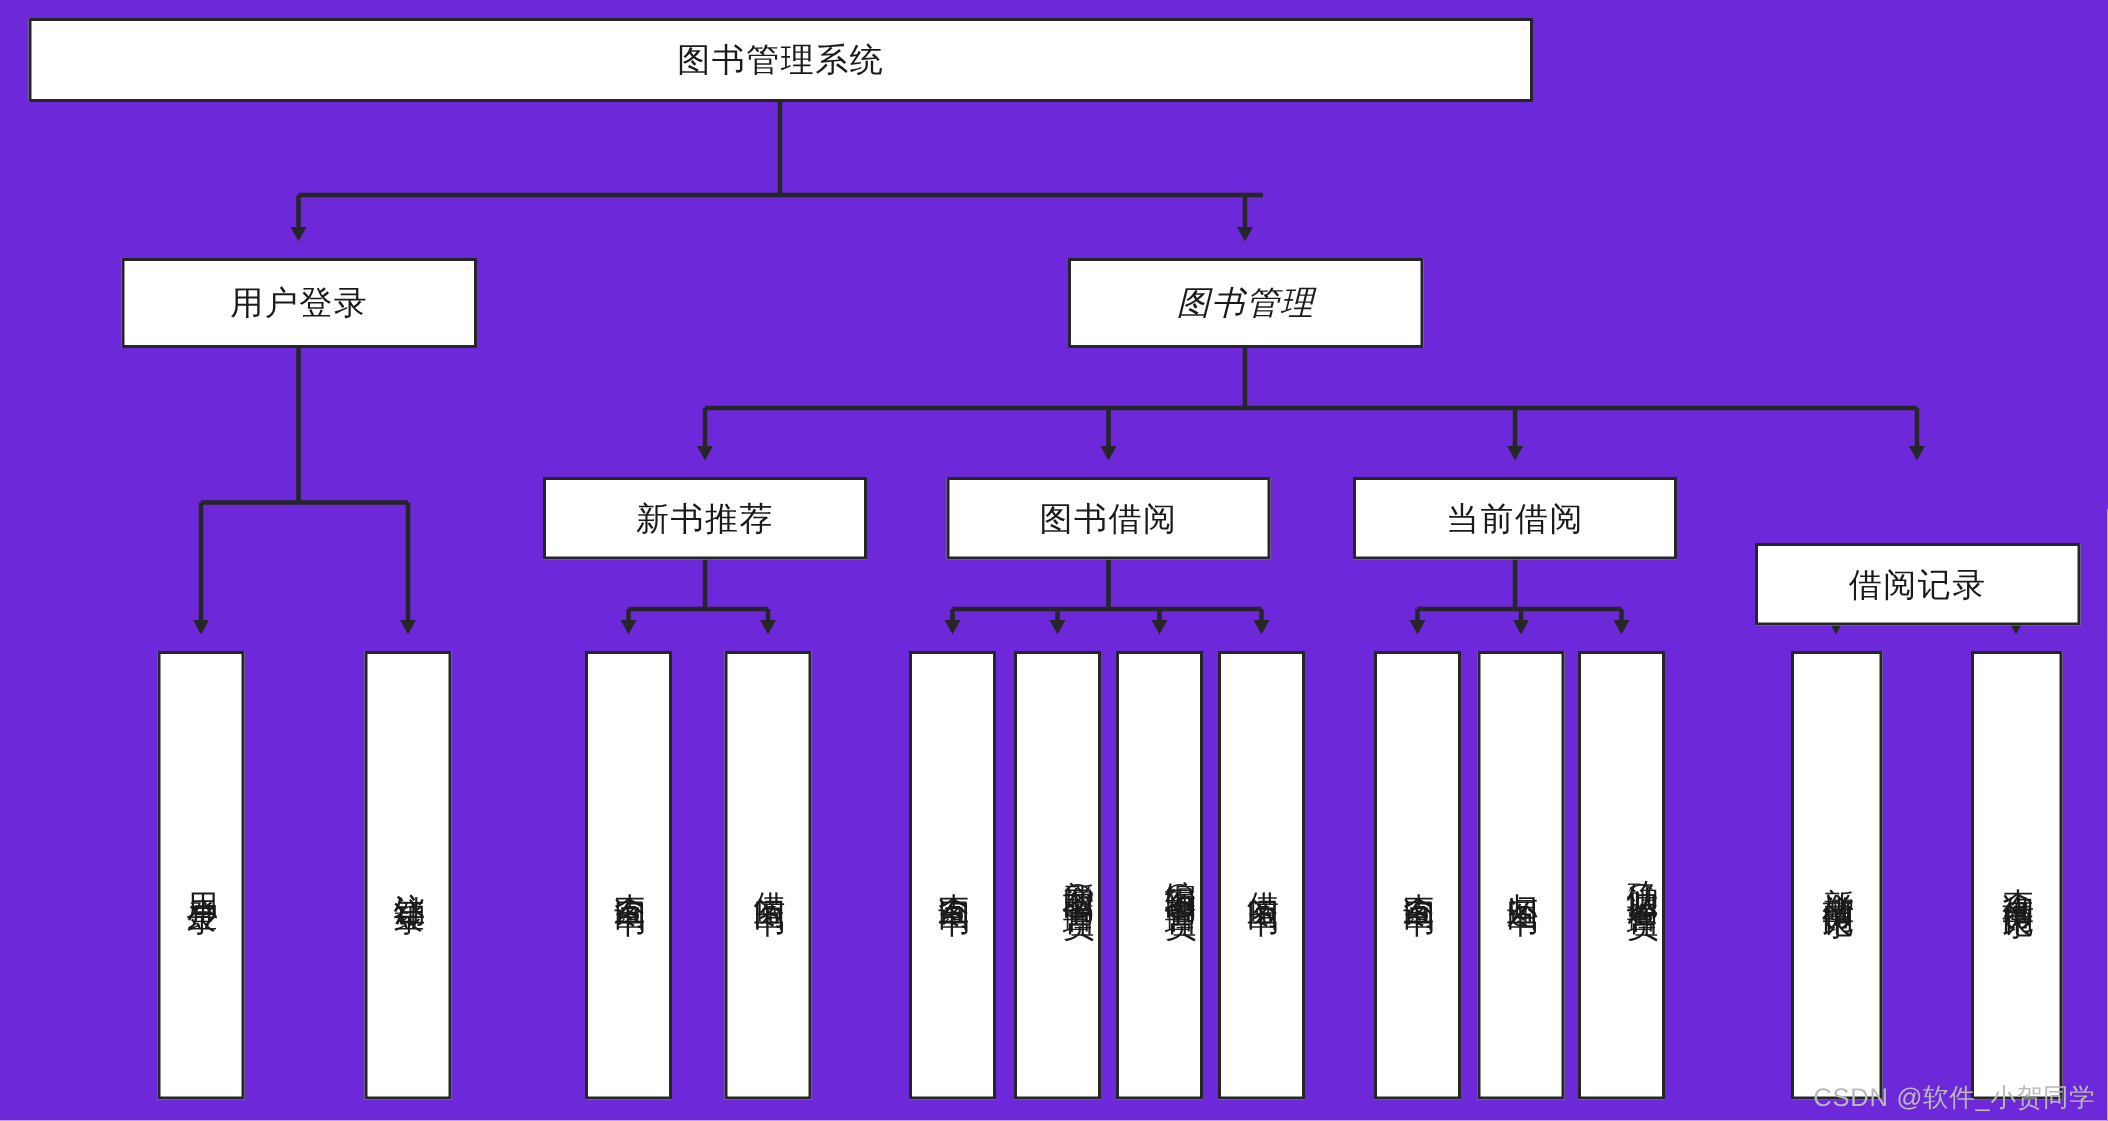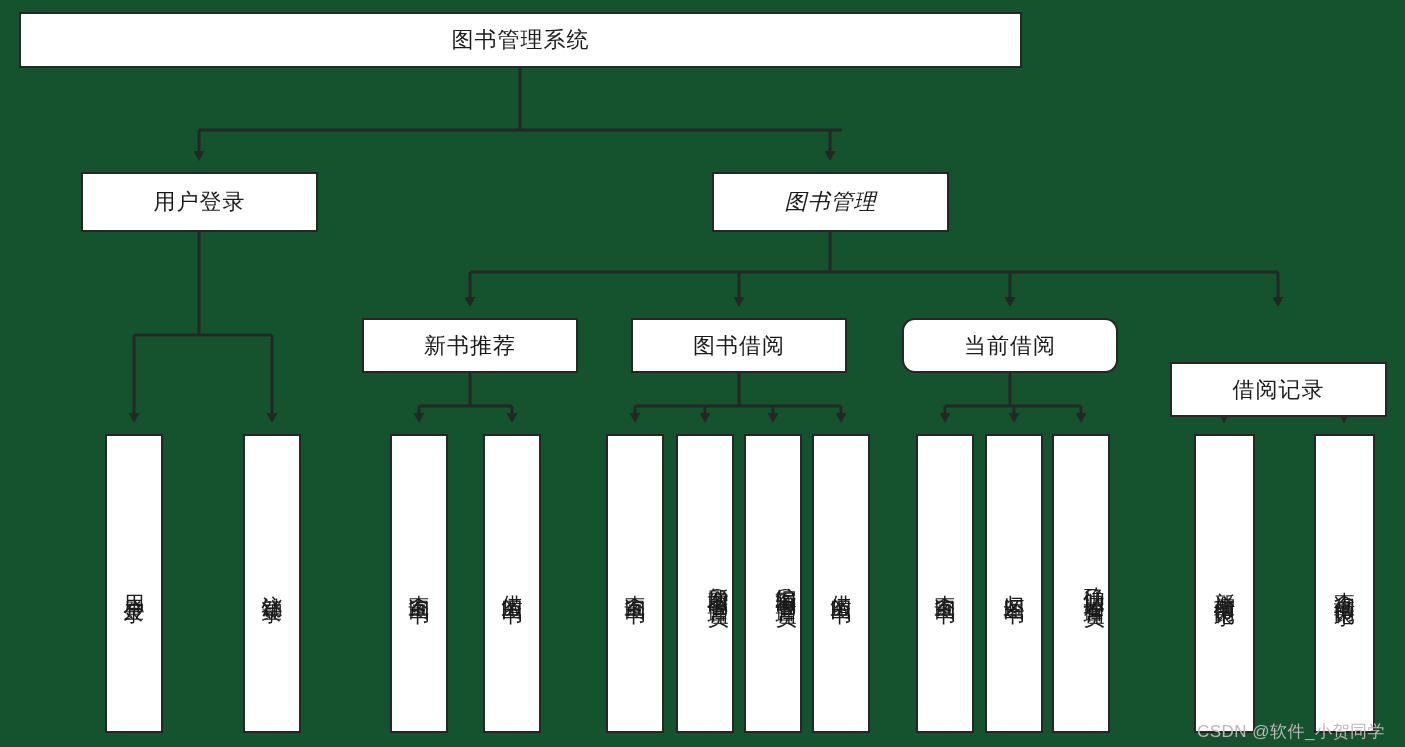--- a/index.html
+++ b/index.html
@@ -7,21 +7,21 @@
     padding: 0;
     background: #ffffff;
   }
   body {
     font-family: "Liberation Sans", "DejaVu Sans", sans-serif;
   }
   #canvas {
     position: relative;
     width: 1405px;
     height: 747px;
-    background: #14532d;
+    background: #6d28d9;
     overflow: hidden;
   }
   svg#wires {
     position: absolute;
     left: 0;
     top: 0;
     width: 1405px;
     height: 747px;
   }
   .node {
@@ -49,21 +49,21 @@
   .node.vertical.top-align {
     align-items: flex-start;
     justify-content: center;
   }
   .node .label {
     display: block;
     white-space: nowrap;
   }
   #watermark {
     position: absolute;
-    right: 20px;
+    right: 8px;
     bottom: 4px;
     font-size: 17px;
     color: #b9b9b9;
     letter-spacing: 0.5px;
     white-space: nowrap;
     pointer-events: none;
   }
 </style>
 </head>
 <body>
@@ -133,21 +133,21 @@
   </div>
 
   <div class="node horizontal" style="left:362px; top:318px; width:216px; height:55px;">
     <span class="label">新书推荐</span>
   </div>
 
   <div class="node horizontal" style="left:631px; top:318px; width:216px; height:55px;">
     <span class="label">图书借阅</span>
   </div>
 
-  <div class="node horizontal" style="left:902px; top:318px; width:216px; height:55px;border-radius:13px;">
+  <div class="node horizontal" style="left:902px; top:318px; width:216px; height:55px;">
     <span class="label">当前借阅</span>
   </div>
 
   <div class="node horizontal" style="left:1170px; top:318px; width:217px; height:55px;margin-top:44px;">
     <span class="label">借阅记录</span>
   </div>
 
   <div class="node vertical" style="left:105px; top:434px; width:58px; height:299px;">
     <span class="label">用户登录</span>
   </div>

